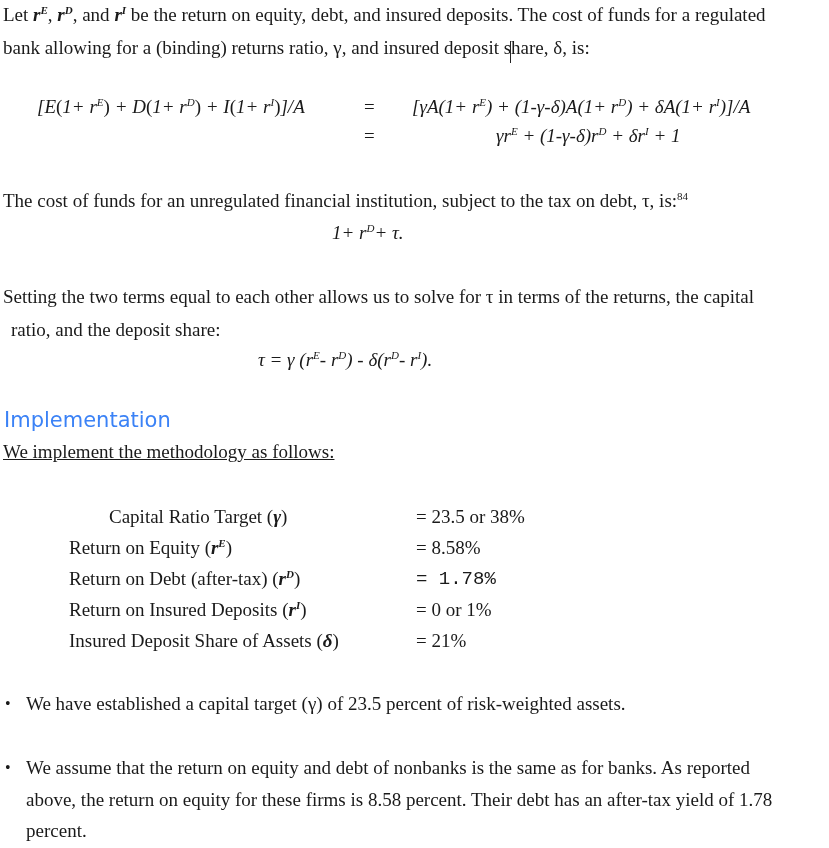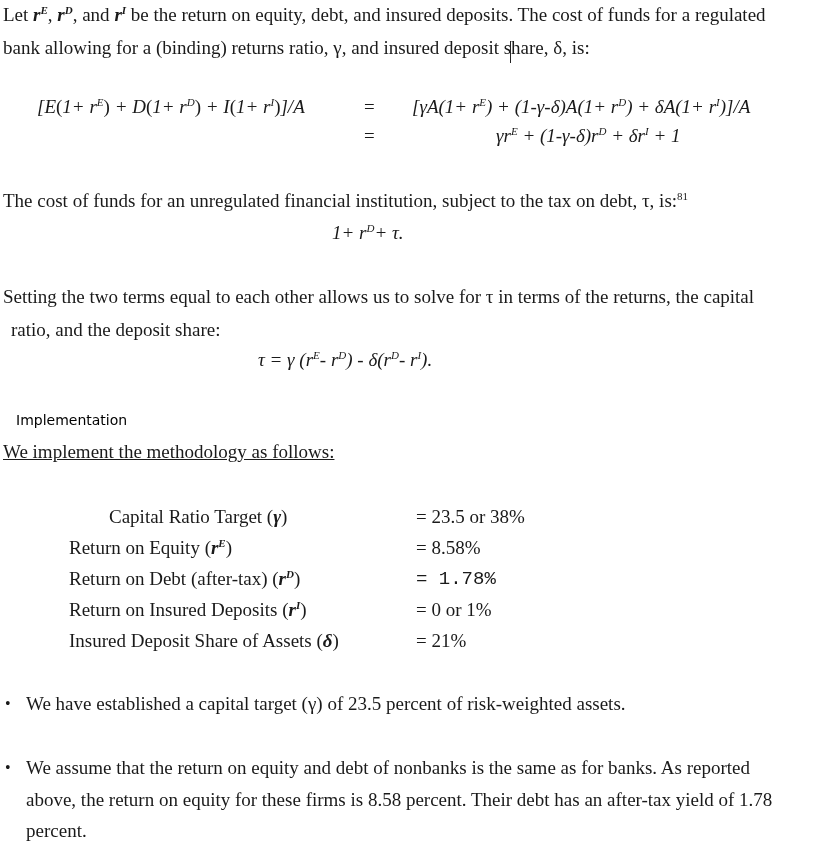--- a/index.html
+++ b/index.html
@@ -35,25 +35,25 @@
       line-height: 22px;
     }
     .eq .up { font-style: normal; }
     .eqsign {
       position: absolute;
       font-style: normal;
       line-height: 22px;
     }
     .heading {
       position: absolute;
-      left: 16px;
+      left: 4px;
       top: 408px;
       font-family: "DejaVu Sans", "Liberation Sans", sans-serif;
-      font-size: 14px;
-      color: #000000;
+      font-size: 21px;
+      color: #3b82f6;
       line-height: 24px;
       white-space: nowrap;
     }
     .param-label {
       position: absolute;
       left: 69px;
       white-space: nowrap;
       line-height: 22px;
     }
     .param-value {
@@ -92,21 +92,21 @@
 <div class="line" style="top:37px;">bank allowing for a (binding) returns ratio, γ, and insured deposit share, δ, is:</div>
 <div class="cursor"></div>
 
 <div class="eq" style="left:37px; top:96px;">[<span>E</span><span class="up">(</span>1+ r<sup>E</sup><span class="up">)</span> + <span>D</span><span class="up">(</span>1+ r<sup>D</sup><span class="up">)</span> + <span>I</span><span class="up">(</span>1+ r<sup>I</sup><span class="up">)</span>]/A</div>
 <div class="eqsign" style="left:364px; top:96px;">=</div>
 <div class="eq" style="left:412px; top:96px;">[γA(1+ r<sup>E</sup>) + (1-γ-δ)A(1+ r<sup>D</sup>) + δA(1+ r<sup>I</sup>)]/A</div>
 <div class="eqsign" style="left:364px; top:125px;">=</div>
 <div class="eq" style="left:496px; top:125px;">γr<sup>E</sup> + (1-γ-δ)r<sup>D</sup> + δr<sup>I</sup> + 1</div>
 
 <div class="line" style="top:190px;">
-  <span>The cost of funds for an unregulated financial institution, subject to the tax on debt, τ, is:</span><sup>81</sup>
+  <span>The cost of funds for an unregulated financial institution, subject to the tax on debt, τ, is:</span><sup>84</sup>
 </div>
 <div class="eq" style="left:332px; top:222px;">1+ r<sup>D</sup>+ τ.</div>
 
 <div class="line" style="top:286px;">Setting the two terms equal to each other allows us to solve for τ in terms of the returns, the capital</div>
 <div class="line" style="top:319px;margin-left:8px;">ratio, and the deposit share:</div>
 <div class="eq" style="left:258px; top:349px;">τ = γ (r<sup>E</sup>- r<sup>D</sup>) - δ(r<sup>D</sup>- r<sup>I</sup>).</div>
 
 <div class="heading">Implementation</div>
 <div class="line" style="top:441px;text-decoration:underline;">We implement the methodology as follows:</div>
 

